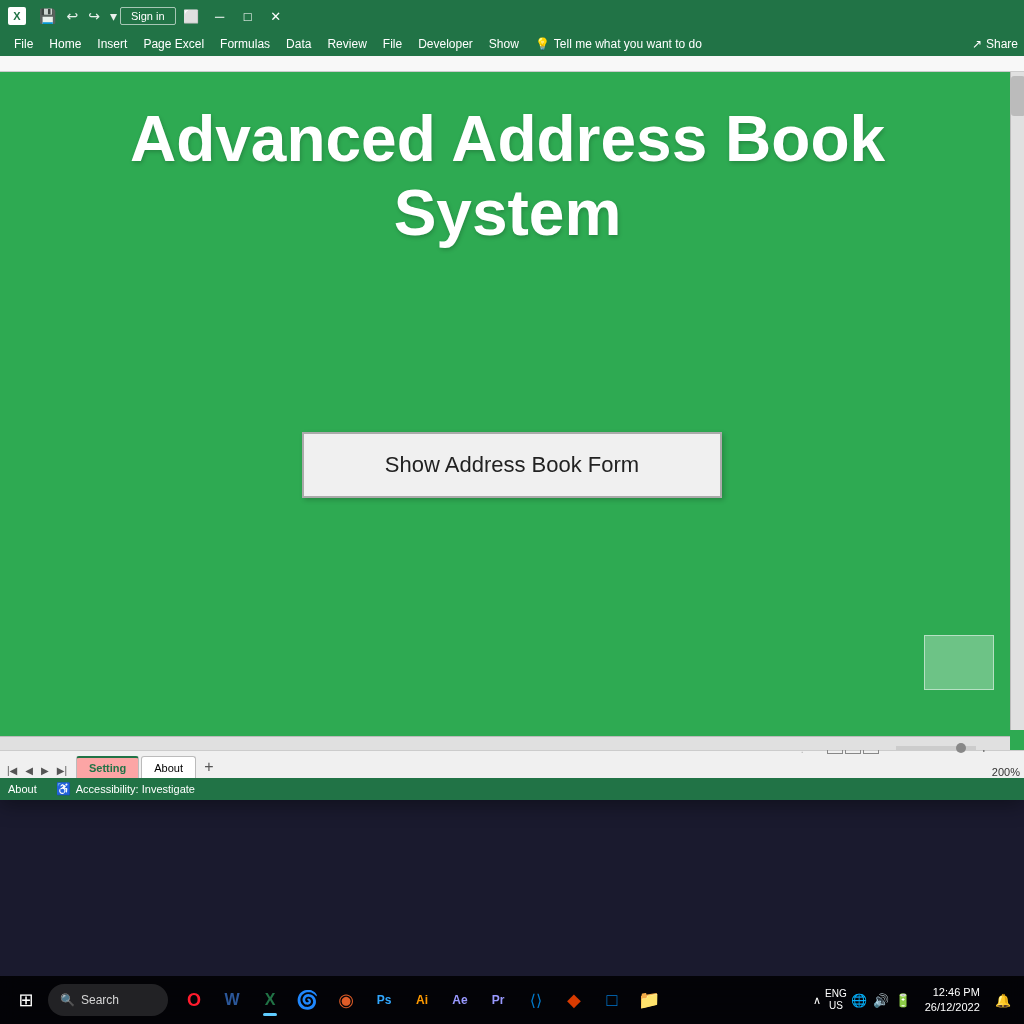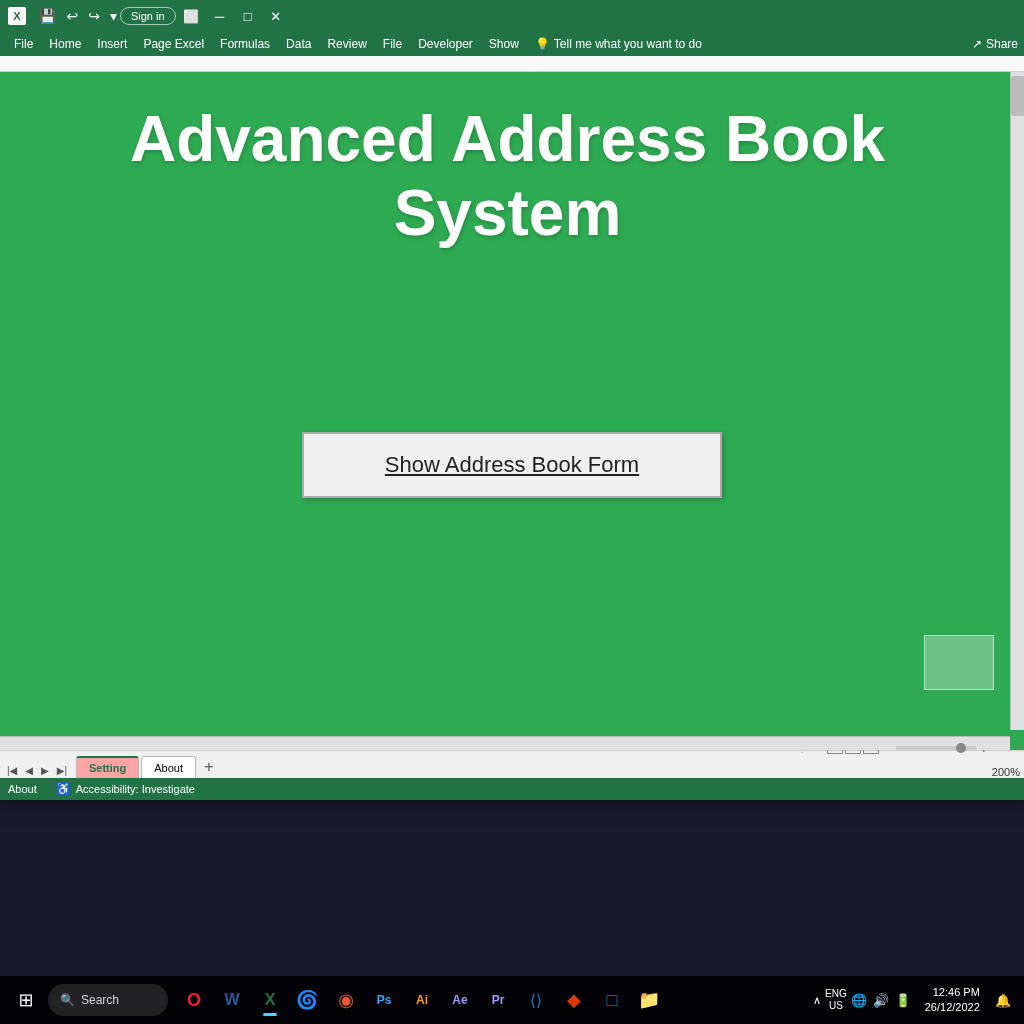--- a/index.html
+++ b/index.html
@@ -84,21 +84,21 @@
       align-items: center;
       gap: 4px;
     }
     .sign-in-btn {
       background: transparent;
       border: 1px solid rgba(255,255,255,0.6);
       color: white;
       font-size: 11px;
       padding: 2px 10px;
       cursor: pointer;
-      border-radius: 9px;
+      border-radius: 2px;
     }
     .window-control {
       width: 24px;
       height: 24px;
       display: flex;
       align-items: center;
       justify-content: center;
       color: white;
       cursor: pointer;
       font-size: 13px;
@@ -214,21 +214,20 @@
       border: 2px solid #aaa;
       color: #222;
       font-size: 22px;
       padding: 18px 80px;
       cursor: pointer;
       font-family: 'Segoe UI', Arial, sans-serif;
       margin-top: 108px;
       min-width: 420px;
       text-align: center;
       box-shadow: 2px 2px 5px rgba(0,0,0,0.2);
-      text-decoration: underline;
     }
 
     
     .small-rect {
       position: absolute;
       bottom: 60px;
       right: 30px;
       width: 70px;
       height: 55px;
       background: rgba(255,255,255,0.3);

